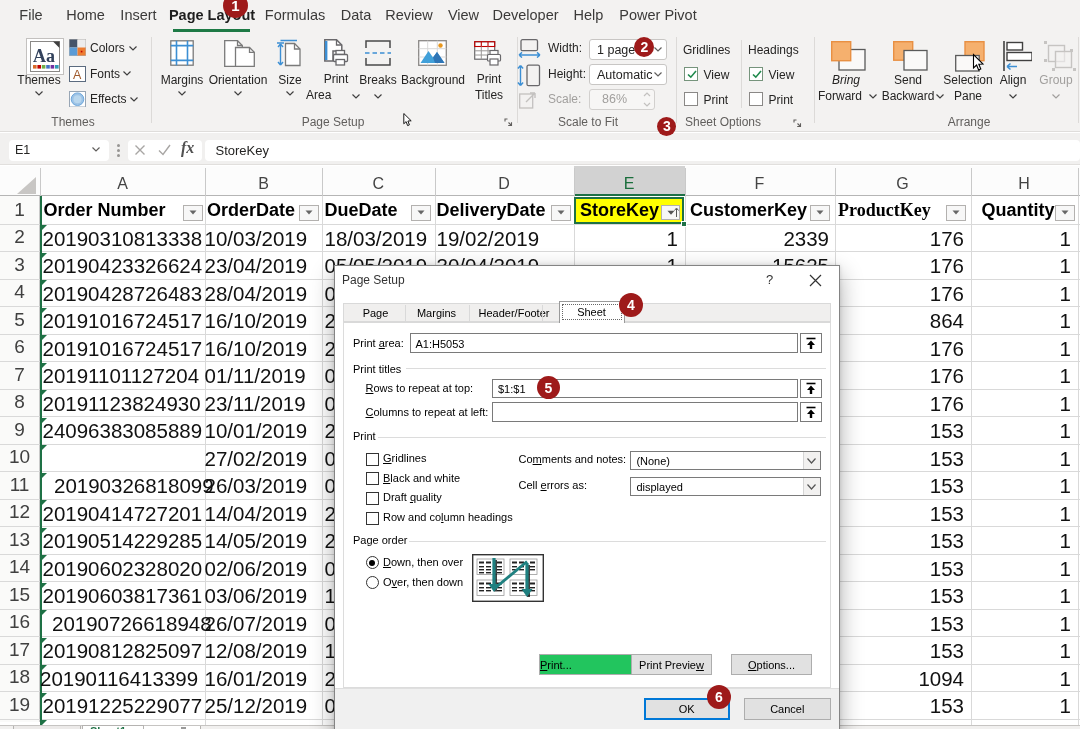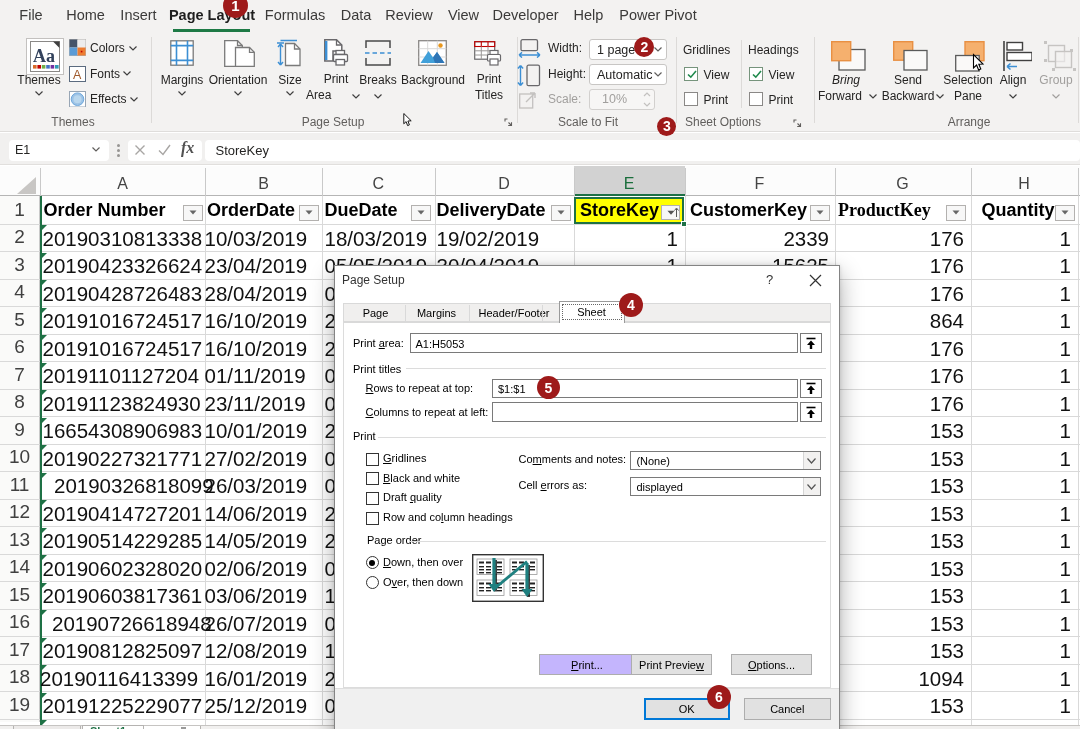--- a/index.html
+++ b/index.html
@@ -183,21 +183,21 @@
 <div class="a rlab" style="left:548px;top:66.5px;">Height:</div>
 <div class="a" style="left:589px;top:63.5px;width:78px;height:21px;background:#fff;border:1px solid #C8C6C4;border-radius:3px;font-size:12.5px;color:#252423;line-height:20px;padding-left:7px;">Automatic</div>
 <svg class="a" style="left:654px;top:71.5px" width="8" height="5" viewBox="0 0 8 5">
       <path d="M0.5 0.5 L4 4 L7.5 0.5" stroke="#605E5C" stroke-width="1.2" fill="none"></path>
     </svg>
 <svg class="a" style="left:519px;top:89.5px" width="19" height="19" viewBox="0 0 19 19">
 <rect x="0.7" y="4" width="13" height="14" fill="none" stroke="#C3C1BF" stroke-width="1.3"></rect>
 <path d="M7 12 L16 3 M16 3 h-5 M16 3 v5" stroke="#C3C1BF" stroke-width="1.4" fill="none"></path>
     </svg>
 <div class="a rlab" style="left:548px;top:92px;color:#A19F9D;">Scale:</div>
-<div class="a" style="left:589px;top:89px;width:66px;height:20.5px;background:#F7F6F5;border:1px solid #D2D0CE;border-radius:3px;font-size:12.5px;color:#A19F9D;line-height:19.5px;padding-left:12px;">10%</div>
+<div class="a" style="left:589px;top:89px;width:66px;height:20.5px;background:#F7F6F5;border:1px solid #D2D0CE;border-radius:3px;font-size:12.5px;color:#A19F9D;line-height:19.5px;padding-left:12px;">86%</div>
 <svg class="a" style="left:643px;top:92px" width="8" height="15" viewBox="0 0 8 15">
       <path d="M1 4 L4 1 L7 4 M1 11 L4 14 L7 11" stroke="#C3C1BF" stroke-width="1.2" fill="none"></path>
     </svg>
 <div class="a" style="left:741px;top:40px;width:1px;height:68px;background:#DCDAD8;"></div>
 <div class="a rlab" style="left:683px;top:43px;">Gridlines</div>
 <div class="a rlab" style="left:748px;top:43px;">Headings</div>
 <div class="a" style="left:684px;top:67px;width:14px;height:14px;background:#fff;border:1px solid #76947C;"></div>
     <svg class="a" style="left:686.5px;top:70px" width="10" height="9" viewBox="0 0 10 9">
       <path d="M1 4.5 L3.8 7.2 L9 1" stroke="#1F8A4C" stroke-width="1.6" fill="none"></path>
     </svg>
@@ -434,43 +434,42 @@
 <div class="cell" style="left:970.5px;top:364.2px;width:100.5px;text-align:right;">1</div>
 <div class="a rowN" style="left:0;top:391.2px;width:39px;">8</div>
 <div class="a gtri" style="left:41px;top:390.0px;"></div>
 <div class="cell" style="left:42.5px;top:391.7px;">20191123824930</div>
 <div class="cell" style="left:204.5px;top:391.7px;">23/11/2019</div>
 <div class="cell" style="left:324.5px;top:391.7px;">0</div>
 <div class="cell" style="left:834.5px;top:391.7px;width:129.5px;text-align:right;">176</div>
 <div class="cell" style="left:970.5px;top:391.7px;width:100.5px;text-align:right;">1</div>
 <div class="a rowN" style="left:0;top:418.7px;width:39px;">9</div>
 <div class="a gtri" style="left:41px;top:417.5px;"></div>
-<div class="cell" style="left:42.5px;top:419.2px;">16654308906983</div>
+<div class="cell" style="left:42.5px;top:419.2px;">24096383085889</div>
 <div class="cell" style="left:204.5px;top:419.2px;">10/01/2019</div>
 <div class="cell" style="left:324.5px;top:419.2px;">2</div>
 <div class="cell" style="left:834.5px;top:419.2px;width:129.5px;text-align:right;">153</div>
 <div class="cell" style="left:970.5px;top:419.2px;width:100.5px;text-align:right;">1</div>
 <div class="a rowN" style="left:0;top:446.2px;width:39px;">10</div>
 <div class="a gtri" style="left:41px;top:445.0px;"></div>
-<div class="cell" style="left:42.5px;top:446.7px;">20190227321771</div>
 <div class="cell" style="left:204.5px;top:446.7px;">27/02/2019</div>
 <div class="cell" style="left:324.5px;top:446.7px;">0</div>
 <div class="cell" style="left:834.5px;top:446.7px;width:129.5px;text-align:right;">153</div>
 <div class="cell" style="left:970.5px;top:446.7px;width:100.5px;text-align:right;">1</div>
 <div class="a rowN" style="left:0;top:473.7px;width:39px;">11</div>
 <div class="a gtri" style="left:41px;top:472.5px;"></div>
 <div class="cell" style="left:54px;top:474.2px;">20190326818099</div>
 <div class="cell" style="left:204.5px;top:474.2px;">26/03/2019</div>
 <div class="cell" style="left:324.5px;top:474.2px;">0</div>
 <div class="cell" style="left:834.5px;top:474.2px;width:129.5px;text-align:right;">153</div>
 <div class="cell" style="left:970.5px;top:474.2px;width:100.5px;text-align:right;">1</div>
 <div class="a rowN" style="left:0;top:501.2px;width:39px;">12</div>
 <div class="a gtri" style="left:41px;top:500.0px;"></div>
 <div class="cell" style="left:42.5px;top:501.7px;">20190414727201</div>
-<div class="cell" style="left:204.5px;top:501.7px;">14/06/2019</div>
+<div class="cell" style="left:204.5px;top:501.7px;">14/04/2019</div>
 <div class="cell" style="left:324.5px;top:501.7px;">2</div>
 <div class="cell" style="left:834.5px;top:501.7px;width:129.5px;text-align:right;">153</div>
 <div class="cell" style="left:970.5px;top:501.7px;width:100.5px;text-align:right;">1</div>
 <div class="a rowN" style="left:0;top:528.7px;width:39px;">13</div>
 <div class="a gtri" style="left:41px;top:527.5px;"></div>
 <div class="cell" style="left:42.5px;top:529.2px;">20190514229285</div>
 <div class="cell" style="left:204.5px;top:529.2px;">14/05/2019</div>
 <div class="cell" style="left:324.5px;top:529.2px;">2</div>
 <div class="cell" style="left:834.5px;top:529.2px;width:129.5px;text-align:right;">153</div>
 <div class="cell" style="left:970.5px;top:529.2px;width:100.5px;text-align:right;">1</div>
@@ -581,21 +580,21 @@
 <div class="a" style="left:803.4px;top:451.7px;width:17px;height:17.5px;background:#F2F1F0;border-left:1px solid #D5D5D5;z-index:55;"></div>
 <svg class="a" style="left:807.4px;top:457.7px;z-index:56" width="9" height="6" viewBox="0 0 9 6">
       <path d="M0.5 0.5 L4.5 5 L8.5 0.5" stroke="#555" stroke-width="1.2" fill="none"></path>
     </svg>
 <div class="a" style="left:630.4px;top:476.7px;width:191px;height:19.5px;background:#fff;border:1px solid #7A7A7A;z-index:55;"></div>
 <div class="a" style="left:636.4px;top:481.0px;z-index:55;font-size:11px;line-height:12px;"><span class="dlab">displayed</span></div>
 <div class="a" style="left:803.4px;top:477.7px;width:17px;height:17.5px;background:#F2F1F0;border-left:1px solid #D5D5D5;z-index:55;"></div>
 <svg class="a" style="left:807.4px;top:483.7px;z-index:56" width="9" height="6" viewBox="0 0 9 6">
       <path d="M0.5 0.5 L4.5 5 L8.5 0.5" stroke="#555" stroke-width="1.2" fill="none"></path>
     </svg>
-<div class="a" style="left:353px;top:534.0px;z-index:55;font-size:11px;line-height:12px;margin-left:14px;"><span class="dlab">Page order</span></div>
+<div class="a" style="left:353px;top:534.0px;z-index:55;font-size:11px;line-height:12px;"><span class="dlab">Page order</span></div>
 <div class="rulel a" style="left:409px;top:541.0px;width:417px;z-index:55;"></div>
 <div class="a" style="left:365.5px;top:556.0px;width:13px;height:13px;background:#fff;border:1px solid #333;border-radius:50%;z-index:55;"></div>
 <div class="a" style="left:369px;top:559.5px;width:6px;height:6px;background:#000;border-radius:50%;z-index:56"></div>
 <div class="a" style="left:383px;top:555.5px;z-index:55;font-size:11px;line-height:12px;"><span class="dlab"><u>D</u>own, then over</span></div>
 <div class="a" style="left:365.5px;top:576.3px;width:13px;height:13px;background:#fff;border:1px solid #333;border-radius:50%;z-index:55;"></div>
 <div class="a" style="left:383px;top:575.5px;z-index:55;font-size:11px;line-height:12px;"><span class="dlab">O<u>v</u>er, then down</span></div>
 <svg class="a" style="left:471.5px;top:554.0px;z-index:55" width="72" height="48" viewBox="0 0 72 48">
 <rect x="0.7" y="0.7" width="70.6" height="46.6" fill="#fff" stroke="#333" stroke-width="1.4"></rect>
 <g stroke="#999" fill="#fff" stroke-width="0.8">
 <rect x="5" y="5" width="27" height="15.5"></rect>
@@ -644,21 +643,21 @@
         <rect x="47" y="36" width="5" height="1.4"></rect>
         <rect x="58" y="36" width="5" height="1.4"></rect>
       </g>
 <g>
 <path d="M23.5 6 V37.5 M56.5 11 V43" stroke="#000" stroke-width="3" fill="none" opacity="0.75"></path>
 <path d="M22 4 V30 M55 9 V35" stroke="#1F8080" stroke-width="3.2" fill="none"></path>
 <path d="M22 38 l-5.5 -8 h11 Z M55 43 l-5.5 -8 h11 Z" fill="#1F8080"></path>
 <path d="M22 35 L55 7.5" stroke="#1F8080" stroke-width="2.8" fill="none"></path>
       </g>
     </svg>
-<div class="a" style="left:539px;top:653.8px;z-index:55;font-size:11px;line-height:12px;width:96px;height:21.5px;background:#c4b5fd;border:1px solid #ADADAD;text-align:center;line-height:20px;"><span class="dlab"><u>P</u>rint...</span></div>
+<div class="a" style="left:539px;top:653.8px;z-index:55;font-size:11px;line-height:12px;width:96px;height:21.5px;background:#22c55e;border:1px solid #ADADAD;text-align:left;line-height:20px;"><span class="dlab"><u>P</u>rint...</span></div>
 <div class="a" style="left:631px;top:653.8px;z-index:55;font-size:11px;line-height:12px;width:81px;height:21.5px;background:#E1E1E1;border:1px solid #ADADAD;text-align:center;line-height:20px;"><span class="dlab">Print Previe<u>w</u></span></div>
 <div class="a" style="left:731px;top:653.8px;z-index:55;font-size:11px;line-height:12px;width:81px;height:21.5px;background:#E1E1E1;border:1px solid #ADADAD;text-align:center;line-height:20px;"><span class="dlab"><u>O</u>ptions...</span></div>
 <div class="a" style="left:335px;top:687.5px;width:503.5px;height:50px;background:#F0F0F0;border-top:1px solid #DFDFDF;z-index:55;"></div>
 <div class="a" style="left:643.5px;top:697.8px;z-index:55;font-size:11px;line-height:12px;width:86.5px;height:22.5px;background:#E1E1E1;border:2px solid #0078D7;text-align:center;line-height:19px;z-index:56;"><span class="dlab">OK</span></div>
 <div class="a" style="left:744px;top:697.8px;z-index:55;font-size:11px;line-height:12px;width:86.5px;height:22.5px;background:#E1E1E1;border:1px solid #ADADAD;text-align:center;line-height:21px;z-index:56;"><span class="dlab">Cancel</span></div>
 <div class="circ" style="left:223.0px;top:-7.0px;width:25.0px;height:25.0px;font-size:15px;">1</div>
 <div class="circ" style="left:634.3px;top:36.9px;width:20px;height:20px;font-size:14px;">2</div>
 <div class="circ" style="left:657.3px;top:116.5px;width:19.0px;height:19.0px;font-size:14px;">3</div>
 <div class="circ" style="left:618.8px;top:292.6px;width:24.4px;height:24.4px;font-size:14px;">4</div>
 <div class="circ" style="left:536.8px;top:376.1px;width:23.0px;height:23.0px;font-size:14px;">5</div>

